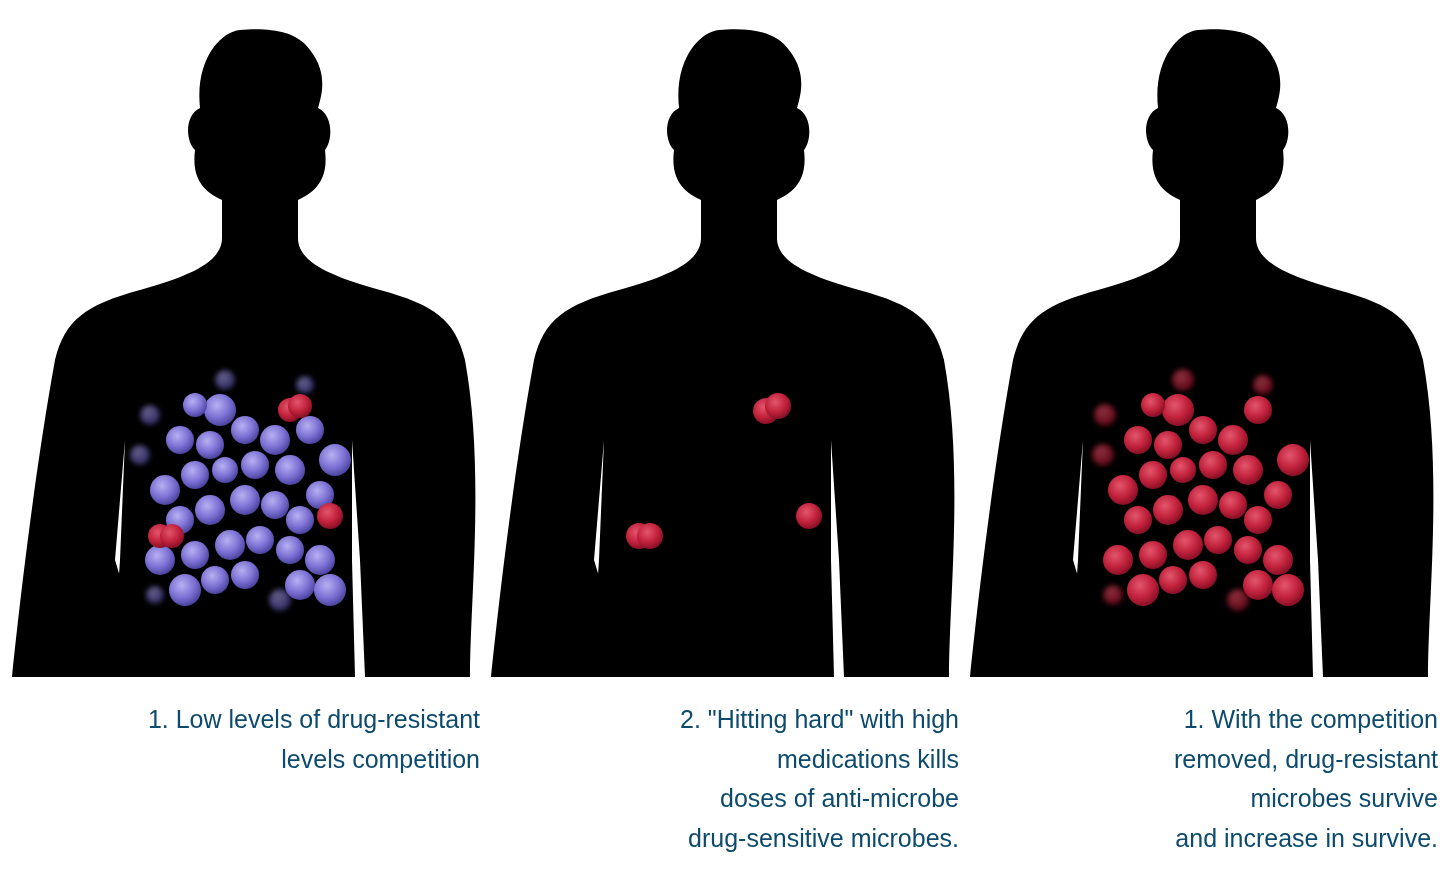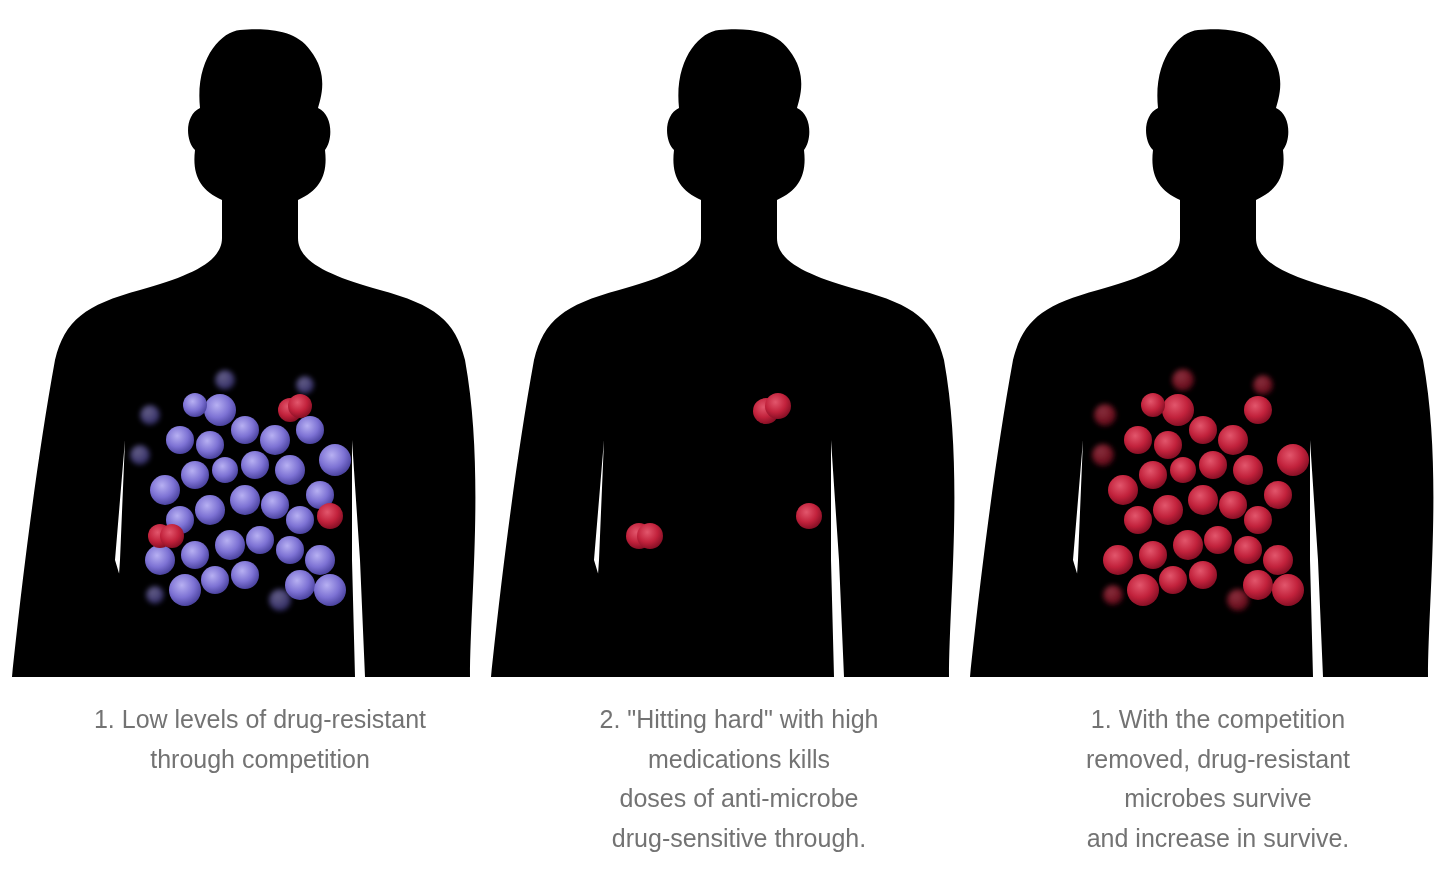--- a/index.html
+++ b/index.html
@@ -1,19 +1,19 @@
 <!DOCTYPE html>
 <html><head>
 <meta charset="utf-8">
 <style>
   html, body { margin:0; padding:0; background:#ffffff; }
   body { width:1440px; height:878px; position:relative; overflow:hidden; font-family:"Liberation Sans", sans-serif; }
   .panel { position:absolute; top:0; width:480px; height:878px; }
   .panel svg.body { position:absolute; left:0; top:0; width:480px; height:690px; }
-  .caption { position:absolute; top:700px; left:0; width:480px; text-align:center; color:#737373; font-size:25px; line-height:39.5px;margin-left:20px; }
+  .caption { position:absolute; top:700px; left:0; width:480px; text-align:right; color:#0c4a6e; font-size:25px; line-height:39.5px; }
   .caption div { white-space:nowrap; }
 </style>
 </head>
 <body>
 
 <svg width="0" height="0" style="position:absolute">
   <defs>
     <path id="silhouette" d="M150,677 L12,677 C20,600 35,470 55,360 C65,320 85,305 140,290 C190,276 222,262 222,238 L222,200 C200,190 192,175 195,150 C185,140 185,115 200,108 C195,60 220,32 240,30 C262,28 295,28 310,50 C330,75 320,100 318,108 C333,115 333,140 325,150 C328,175 320,190 298,200 L298,238 C298,262 330,276 380,290 C435,305 455,320 465,360 C485,470 470,600 470,677 L365,677 L360,560 L352,440 L352,560 L355,677 L112,677 L120,560 L125,440 L115,560 Z"></path>
     <radialGradient id="gPurple" cx="40%" cy="35%" r="65%">
       <stop offset="0%" stop-color="#b7b0f2"></stop>
@@ -77,40 +77,40 @@
     <g>
       <circle cx="290" cy="410" r="12" fill="url(#gRed)"></circle>
         <circle cx="300" cy="406" r="12" fill="url(#gRed)"></circle>
       <circle cx="160" cy="536" r="12" fill="url(#gRed)"></circle>
         <circle cx="172" cy="536" r="12" fill="url(#gRed)"></circle>
       <circle cx="330" cy="516" r="13" fill="url(#gRed)"></circle>
     </g>
   </svg>
   <div class="caption">
     <div>1. Low levels of drug-resistant</div>
-    <div>through competition</div>
+    <div>levels competition</div>
   </div>
 </div>
 
 <div class="panel" style="left:479px">
   <svg class="body" viewBox="0 0 480 690">
     <use href="#silhouette" fill="#000"></use>
     <g>
       <circle cx="287" cy="411" r="13" fill="url(#gRed)"></circle>
         <circle cx="299" cy="406" r="13" fill="url(#gRed)"></circle>
       <circle cx="160" cy="536" r="13" fill="url(#gRed)"></circle>
         <circle cx="171" cy="536" r="13" fill="url(#gRed)"></circle>
       <circle cx="330" cy="516" r="13" fill="url(#gRed)"></circle>
     </g>
   </svg>
   <div class="caption">
     <div>2. "Hitting hard" with high</div>
     <div>medications kills</div>
     <div>doses of anti-microbe</div>
-    <div>drug-sensitive through.</div>
+    <div>drug-sensitive microbes.</div>
   </div>
 </div>
 
 <div class="panel" style="left:958px">
   <svg class="body" viewBox="0 0 480 690">
     <use href="#silhouette" fill="#000"></use>
     <g filter="url(#blur1)" opacity="0.6">
       <circle cx="147" cy="415" r="11" fill="url(#gRed)"></circle>
         <circle cx="305" cy="385" r="10" fill="url(#gRed)"></circle>
       <circle cx="155" cy="595" r="10" fill="url(#gRed)"></circle>

